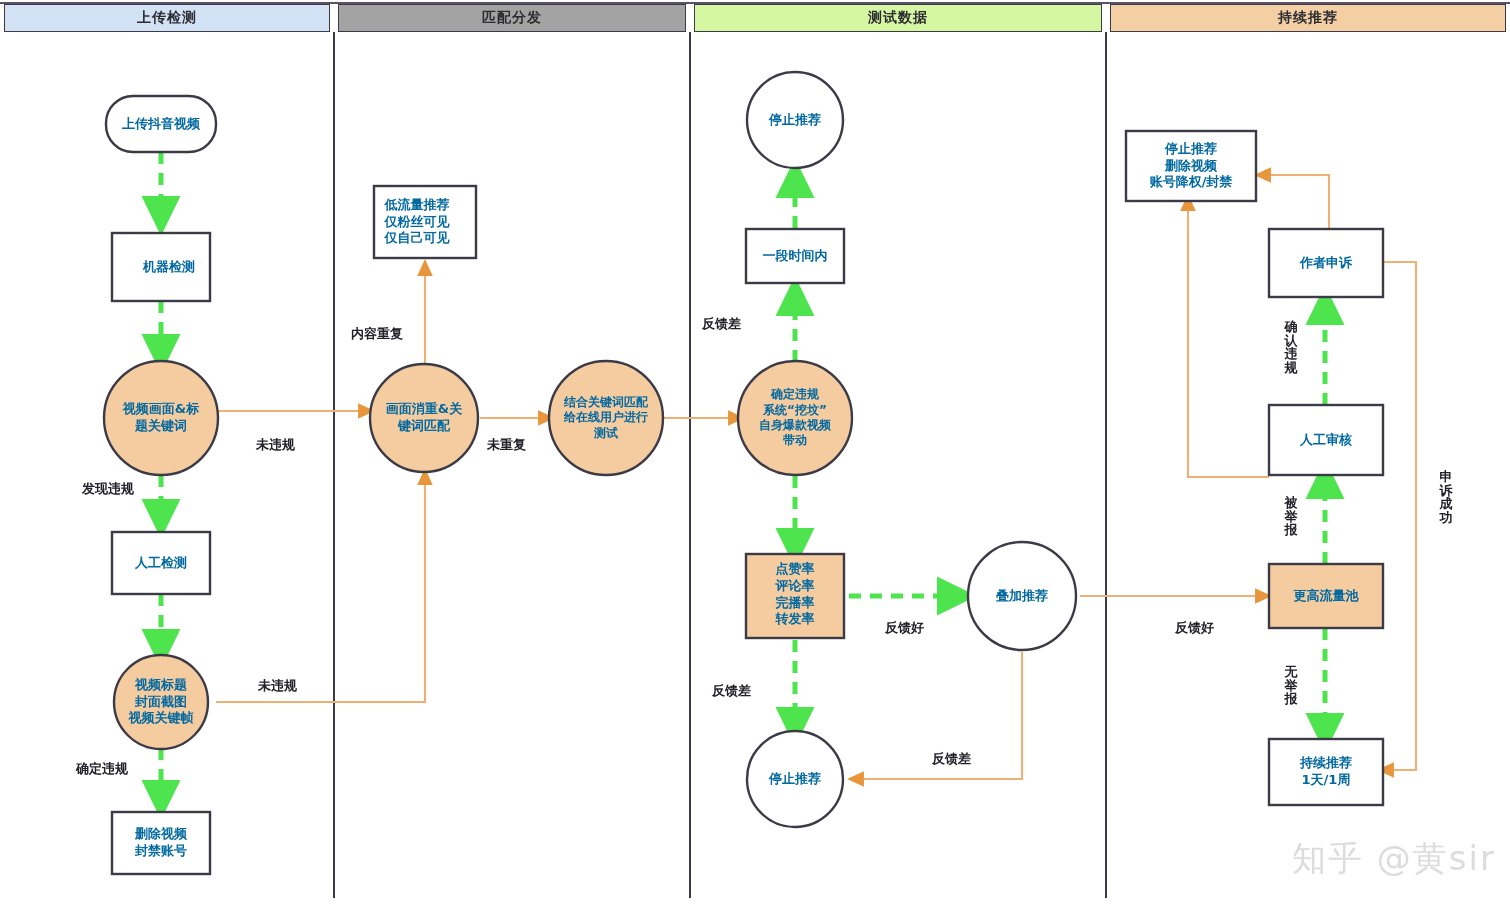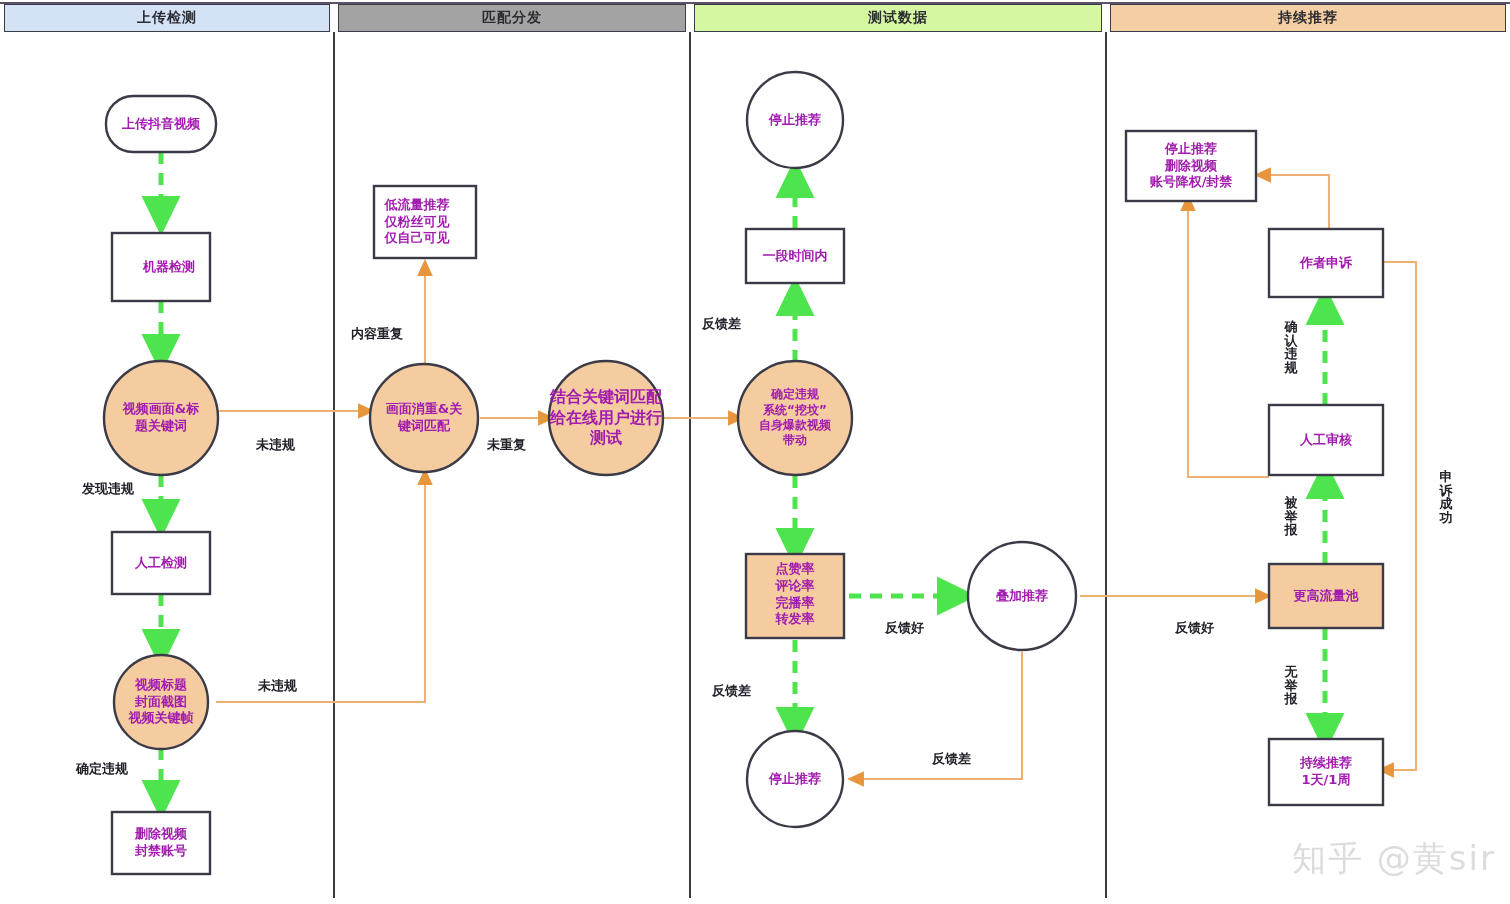--- a/index.html
+++ b/index.html
@@ -18,21 +18,21 @@
     letter-spacing:1px;
   }
   .lane-sep{position:absolute;top:32px;width:2px;height:866px;background:#3b3b47;}
   .lane-top-rule{position:absolute;left:0;top:2px;width:1510px;height:2px;background:#5b5168;}
 
   
   .nlabel{
     position:absolute;
     display:flex;align-items:center;justify-content:center;
     text-align:center;
-    font-size:13px;font-weight:bold;color:#a21caf;
+    font-size:13px;font-weight:bold;color:#0369a1;
     line-height:1.28;
     white-space:pre-line;
     pointer-events:none;
   }
   .elabel{
     position:absolute;
     font-size:13px;font-weight:bold;color:#22222a;
     line-height:1.25;white-space:pre-line;text-align:center;
     pointer-events:none;
   }
@@ -146,21 +146,21 @@
 封面截图
 视频关键帧</div>
   <div class="nlabel" style="left:112px;top:812px;width:98px;height:62px;">删除视频
 封禁账号</div>
 
   <div class="nlabel" style="left:374px;top:186px;width:86px;height:72px;">低流量推荐
 仅粉丝可见
 仅自己可见</div>
   <div class="nlabel" style="left:370px;top:364px;width:108px;height:108px;">画面消重&amp;关
 键词匹配</div>
-  <div class="nlabel" style="left:549px;top:361px;width:114px;height:114px;font-size:16px;">结合关键词匹配
+  <div class="nlabel" style="left:549px;top:361px;width:114px;height:114px;font-size:12px;">结合关键词匹配
 给在线用户进行
 测试</div>
 
   <div class="nlabel" style="left:747px;top:72px;width:96px;height:96px;">停止推荐</div>
   <div class="nlabel" style="left:746px;top:229px;width:98px;height:54px;">一段时间内</div>
   <div class="nlabel" style="left:738px;top:361px;width:114px;height:114px;font-size:12px;">确定违规
 系统“挖坟”
 自身爆款视频
 带动</div>
   <div class="nlabel" style="left:746px;top:554px;width:98px;height:81px;border-radius:25px;">点赞率

